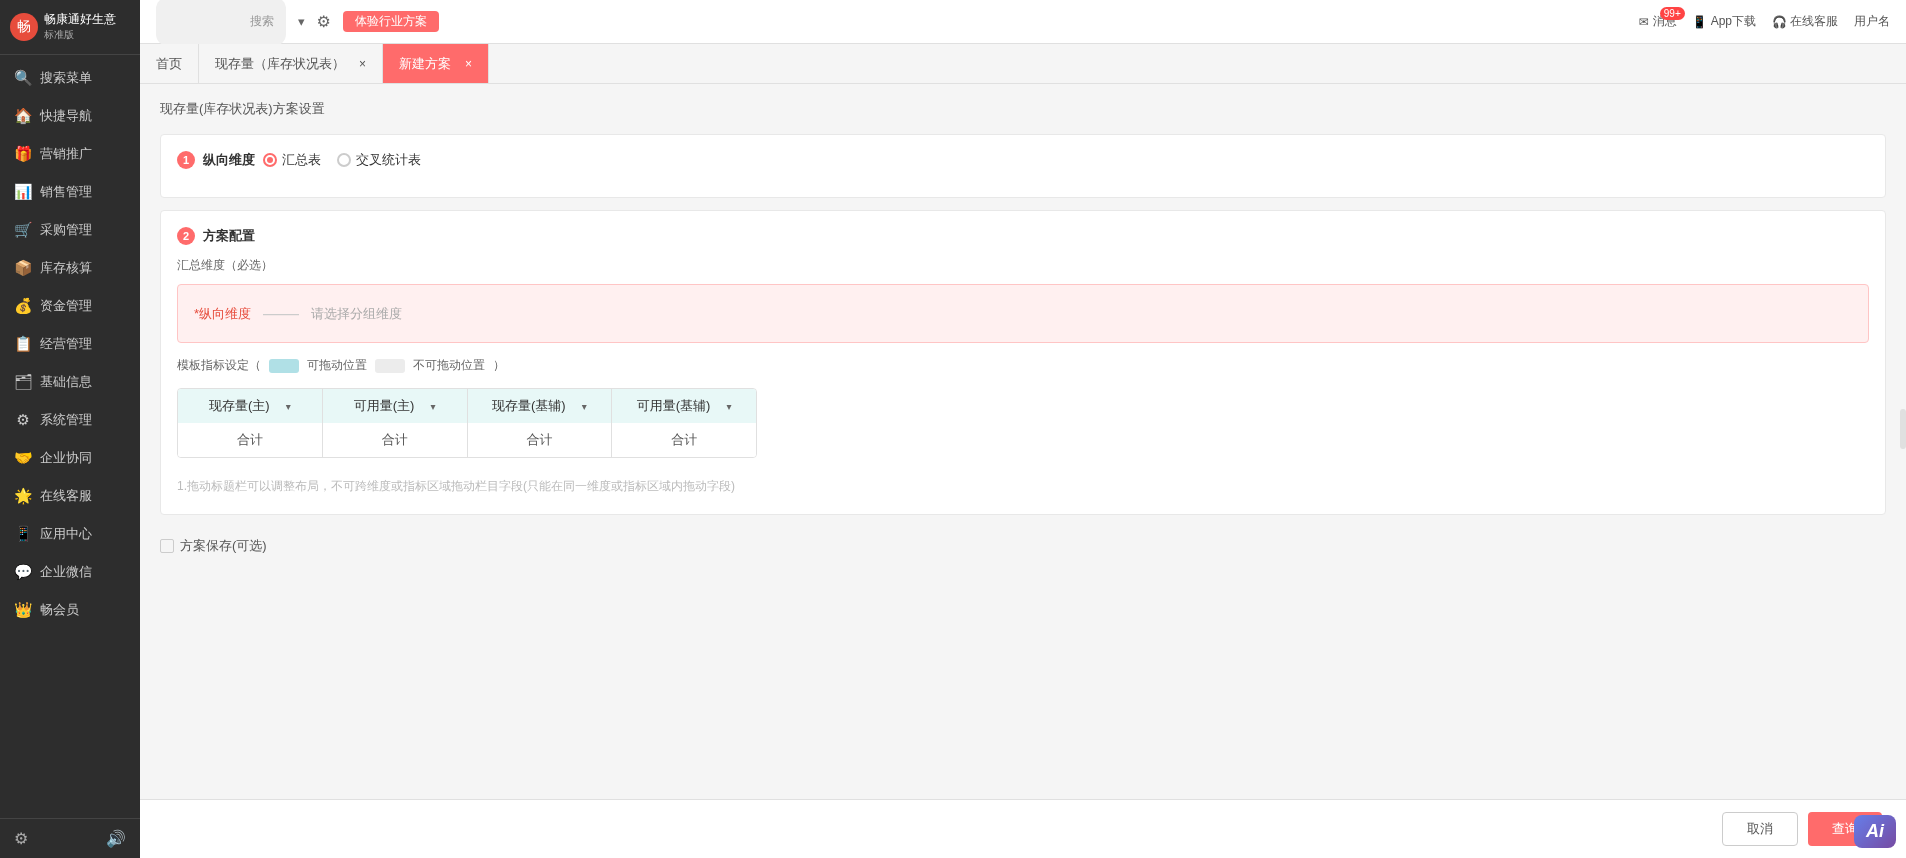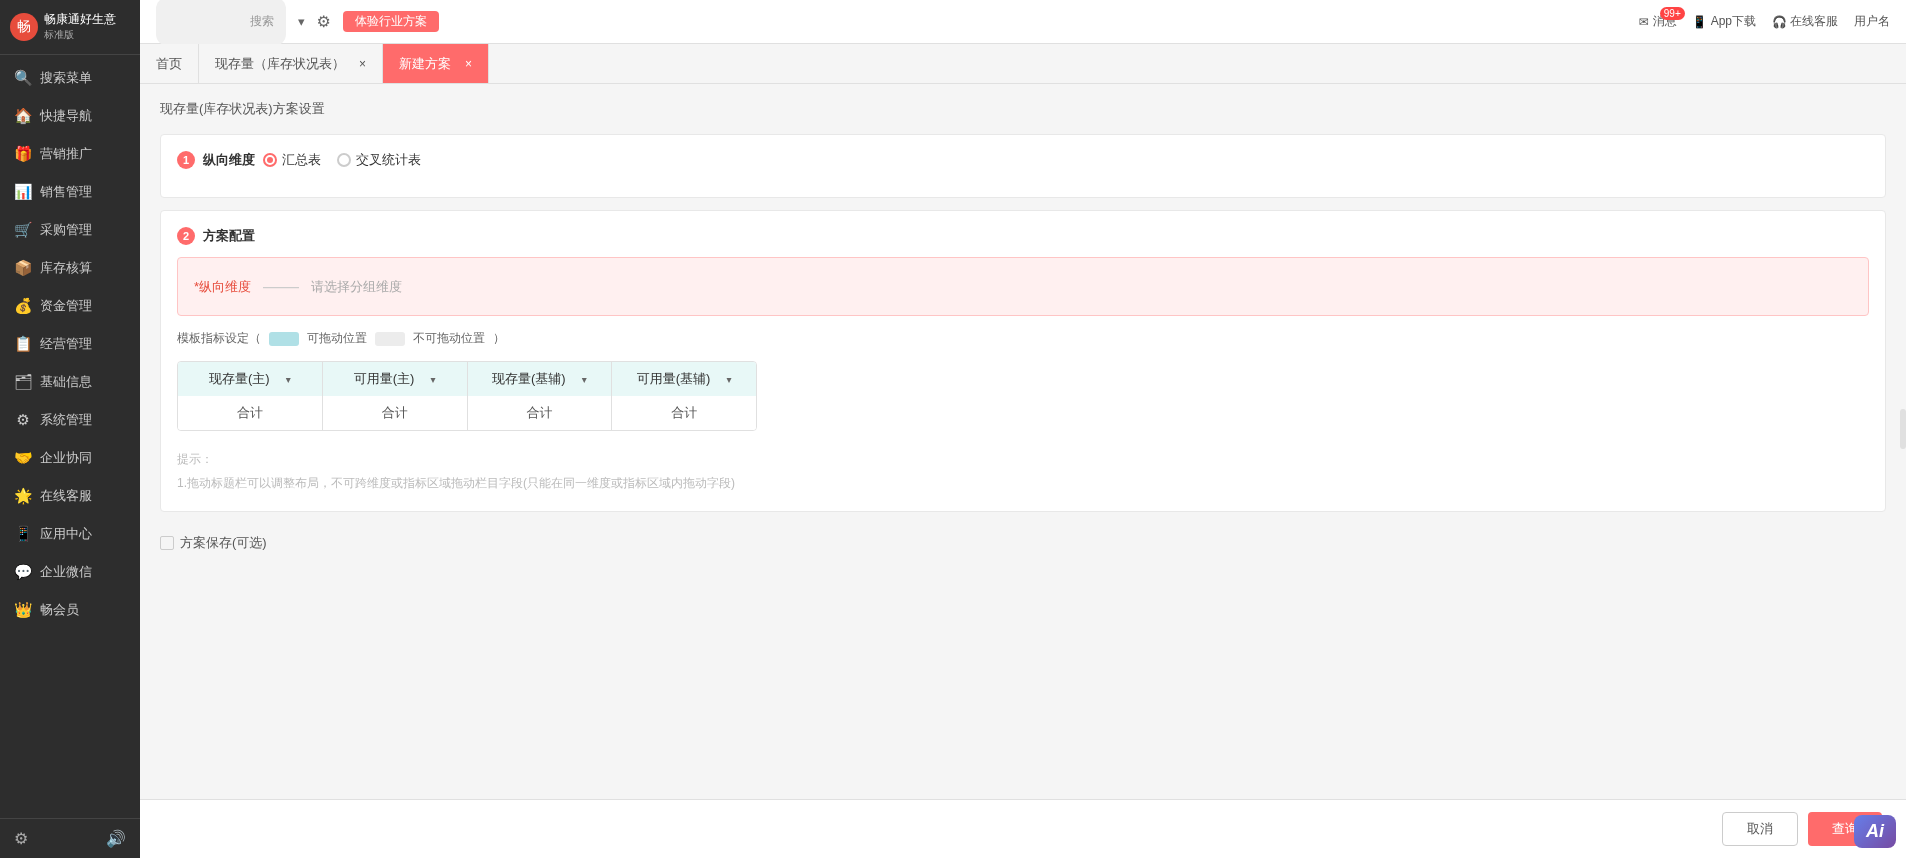--- a/index.html
+++ b/index.html
@@ -516,20 +516,21 @@
         </div>
       </div>
     </div>
 
     <div class="section">
       <div class="section-header">
         <div class="step-badge">2</div>
         <div class="section-title">方案配置</div>
       </div>
 
+      <div class="config-label">汇总维度（必选）</div>
 
       <div class="dimension-box">
         <span class="dimension-label">*纵向维度</span>
         <span class="dimension-separator">——</span>
         <span class="dimension-placeholder">请选择分组维度</span>
       </div>
 
       <div class="indicator-row">
         <span>模板指标设定（</span>
         <span class="indicator-draggable"></span>
@@ -561,21 +562,20 @@
         </div>
         <div class="stats-data-row">
           <div class="stats-data-cell">合计</div>
           <div class="stats-data-cell">合计</div>
           <div class="stats-data-cell">合计</div>
           <div class="stats-data-cell">合计</div>
         </div>
       </div>
 
       <div class="tips-box">
-        <div>提示：</div>
         <div>1.拖动标题栏可以调整布局，不可跨维度或指标区域拖动栏目字段(只能在同一维度或指标区域内拖动字段)</div>
       </div>
     </div>
 
     <div class="save-option">
       <div class="checkbox"></div>
       <span>方案保存(可选)</span>
     </div>
 
     <div style="height:60px;"></div>

